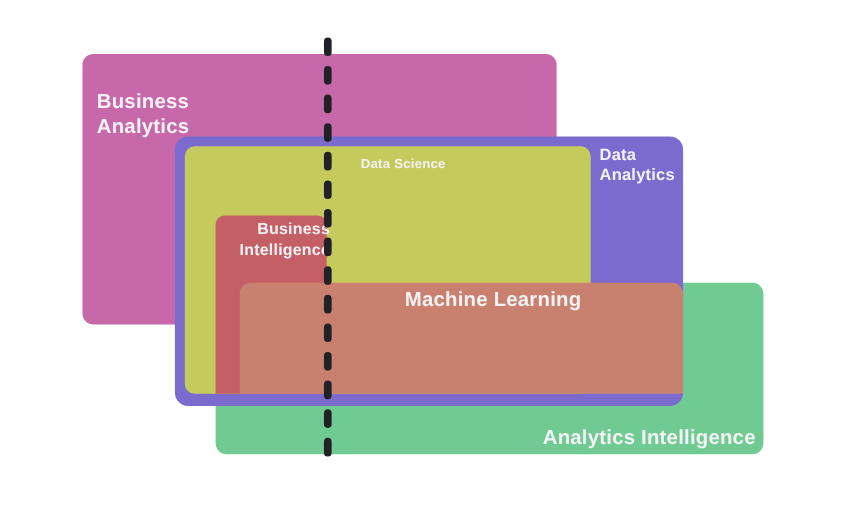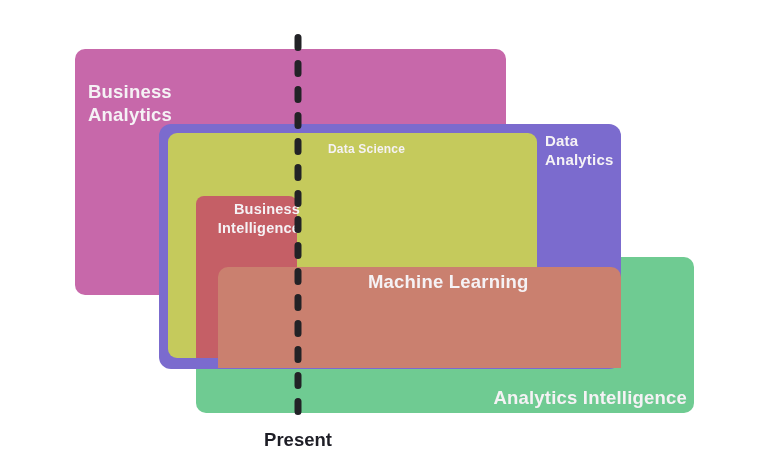--- a/index.html
+++ b/index.html
@@ -34,21 +34,21 @@
   
   .r-da { left: 159px; top: 124px; width: 462px; height: 245px; border-radius: 12px; }
   .l-da { left: 386px; top: 7px; width: 86px; font-size: 15px; line-height: 19px; }
   
   .r-ds { left: 168px; top: 133px; width: 369px; height: 225px; border-radius: 9px; }
   .l-ds { left: 160px; top: 4px; font-size: 12px; line-height: 24px; white-space: nowrap; }
   
   .r-bi { left: 196px; top: 196px; width: 101px; height: 162px; border-radius: 8px 8px 0 0; text-align: right; }
   .l-bi { left: 9px; top: 4px; width: 95px; font-size: 14.5px; line-height: 18.5px; }
   
-  .r-ml { left: 218px; top: 257px; width: 403px; height: 101px; border-radius: 10px 10px 0 0; margin-top: 10px; }
+  .r-ml { left: 218px; top: 257px; width: 403px; height: 101px; border-radius: 10px 10px 0 0; }
   .l-ml { left: 150px; top: 3px; font-size: 18.5px; line-height: 24px; white-space: nowrap; }
 
   .dash-svg {
     position: absolute;
     left: 0; top: 0;
     width: 768px; height: 460px;
     pointer-events: none;
   }
   .diagram-title {
     position: absolute;
@@ -97,15 +97,14 @@
 
   <div class="region r-ml" style="background: rgb(202, 128, 111);">
     <div class="region-label l-ml">Machine Learning</div>
   </div>
 
   <svg class="dash-svg" viewBox="0 0 768 460" xmlns="http://www.w3.org/2000/svg">
     <line x1="298" y1="37.5" x2="298" y2="424.5" stroke-width="7" stroke-linecap="round" stroke-dasharray="10 16" stroke="#222226"></line>
   </svg>
 
 
-  <div class="present-label">Present</div>
 
 </div>
 
 </body></html>

